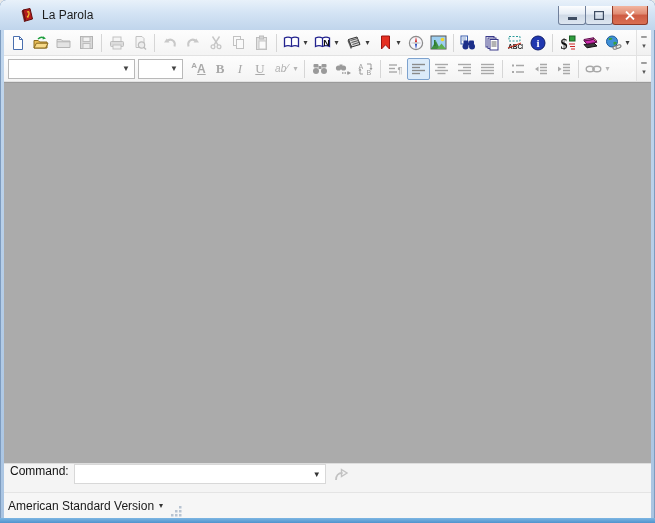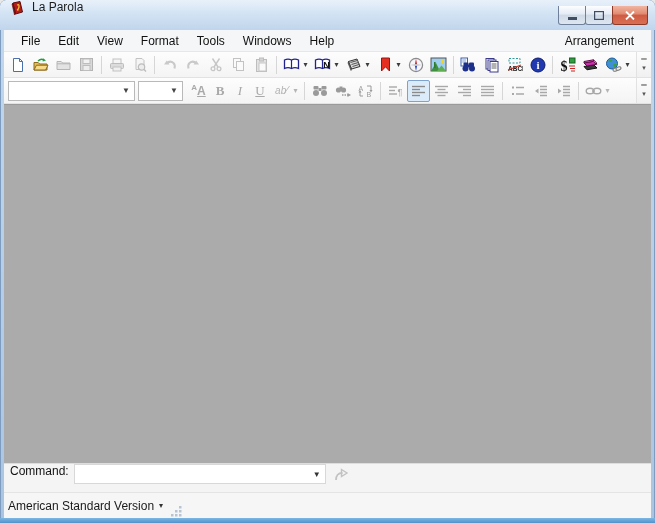--- a/index.html
+++ b/index.html
@@ -10,22 +10,22 @@
     position:relative; width:655px; height:523px;
     display:flex; flex-direction:column;
     border-radius:6px 6px 0 0;
     background:linear-gradient(#c3d8ee,#a9c4e2);
     box-shadow:inset 0 0 0 1px #7e9cbf;
     overflow:hidden;
   }
 
   
   .titlebar {
-    height:30px; flex:0 0 30px; display:flex; align-items:flex-start;
-    padding-left:9px; position:relative;
+    height:30px; flex:0 0 30px; display:flex; align-items:center;
+    padding-left:19px; position:relative;
     background:linear-gradient(#e8f1fa,#d3e3f4 45%,#c0d5ec);
     border-radius:6px 6px 0 0;
   }
   .titlebar .app-ico { width:17px; height:17px; margin-right:6px; }
   .titlebar .ttl { font-size:12px; color:#1c1c1c; }
   .winbtns { position:absolute; top:6px; right:7px; display:flex; }
   .wbtn {
     height:19px; border:1px solid #70809b; border-top:none; margin-left:-1px;
     border-radius:0 0 3px 3px;
     background:linear-gradient(#fcfdfe,#e5ecf5 45%,#cfd9e6 50%,#dde6f0);
@@ -148,31 +148,20 @@
         <svg width="10" height="9" viewBox="0 0 10 9">
           <line x1="1" y1="0.5" x2="9" y2="8.5" stroke="#ffffff" stroke-width="1.8"></line>
           <line x1="9" y1="0.5" x2="1" y2="8.5" stroke="#ffffff" stroke-width="1.8"></line>
         </svg>
       </div>
     </div>
   </div>
 
   <div class="client">
 
-    <div class="menubar">
-      <span class="menu-item">File</span>
-      <span class="menu-item">Edit</span>
-      <span class="menu-item">View</span>
-      <span class="menu-item">Format</span>
-      <span class="menu-item">Tools</span>
-      <span class="menu-item">Windows</span>
-      <span class="menu-item">Help</span>
-      <span class="menu-spacer"></span>
-      <span class="menu-item">Arrangement</span>
-    </div>
 
     <div class="tb">
       <div class="btn">
         <svg width="16" height="16" viewBox="0 0 16 16">
           <path d="M3.5 1.5 H9.5 L12.5 4.5 V14.5 H3.5 Z" fill="#ffffff" stroke="#4a6fae"></path>
           <path d="M9.5 1.5 V4.5 H12.5" fill="none" stroke="#4a6fae"></path>
         </svg>
       </div>
       <div class="btn">
         <svg width="17" height="16" viewBox="0 0 17 16">

